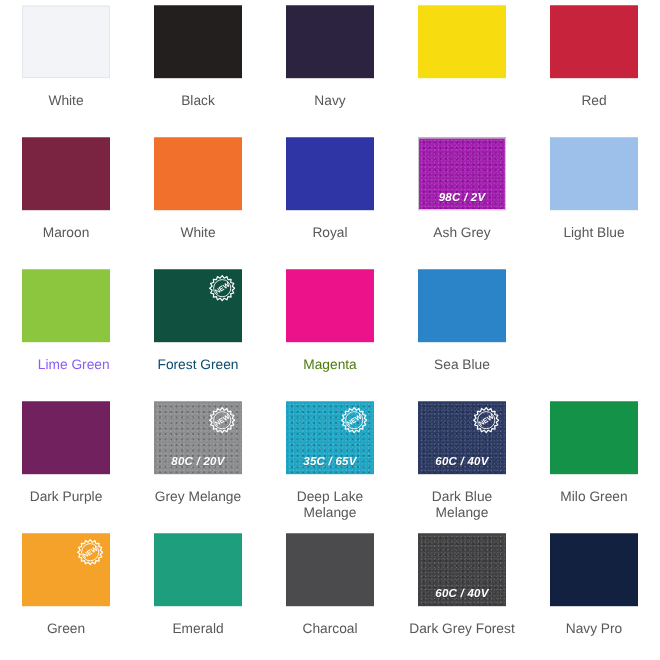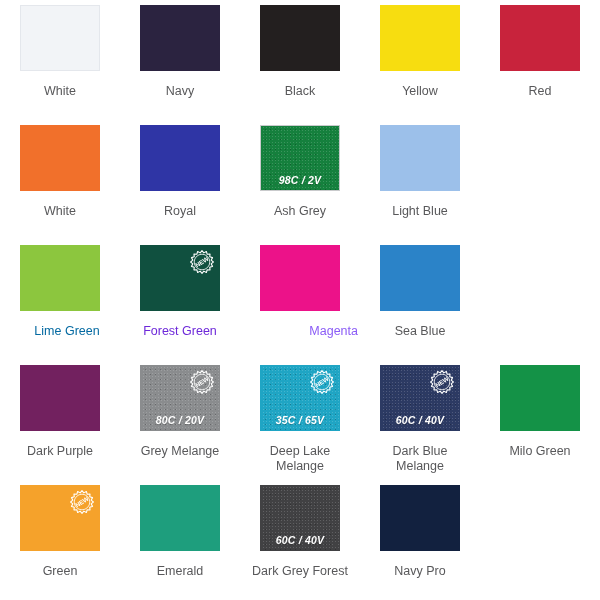--- a/index.html
+++ b/index.html
@@ -115,97 +115,102 @@
 <div id="swatch-grid">
     <div class="swatch-row">
       <div class="swatch-cell">
         <div class="swatch-chip-wrap">
           <div class="swatch-chip" style="background: rgb(242, 244, 247); border: 1px solid rgb(228, 231, 236);"></div>
         </div>
         <div class="swatch-name" style="color: rgb(88, 88, 90);">White</div>
       </div>
       <div class="swatch-cell">
         <div class="swatch-chip-wrap">
+          <div class="swatch-chip" style="background: rgb(35, 31, 31); border: 1px solid rgb(35, 31, 31);"></div>
+        </div>
+        <div class="swatch-name" style="color: rgb(88, 88, 90);">Black</div>
+      </div>
+      <div class="swatch-cell">
+        <div class="swatch-chip-wrap">
           <div class="swatch-chip" style="background: rgb(43, 35, 64); border: 1px solid rgb(43, 35, 64);"></div>
         </div>
         <div class="swatch-name" style="color: rgb(88, 88, 90);">Navy</div>
       </div>
       <div class="swatch-cell">
         <div class="swatch-chip-wrap">
-          <div class="swatch-chip" style="background: rgb(35, 31, 31); border: 1px solid rgb(35, 31, 31);"></div>
-        </div>
-        <div class="swatch-name" style="color: rgb(88, 88, 90);">Black</div>
-      </div>
-      <div class="swatch-cell">
-        <div class="swatch-chip-wrap">
           <div class="swatch-chip" style="background: rgb(247, 221, 16); border: 1px solid rgb(247, 221, 16);"></div>
         </div>
-        <div class="swatch-name" style="color: rgb(88, 88, 90);">Yellow</div>
       </div>
       <div class="swatch-cell">
         <div class="swatch-chip-wrap">
           <div class="swatch-chip" style="background: rgb(200, 35, 60); border: 1px solid rgb(200, 35, 60);"></div>
         </div>
         <div class="swatch-name" style="color: rgb(88, 88, 90);">Red</div>
       </div>
     </div>
     <div class="swatch-row">
       <div class="swatch-cell">
         <div class="swatch-chip-wrap">
+          <div class="swatch-chip" style="background: rgb(123, 36, 66); border: 1px solid rgb(123, 36, 66);"></div>
+        </div>
+        <div class="swatch-name" style="color: rgb(88, 88, 90);">Maroon</div>
+      </div>
+      <div class="swatch-cell">
+        <div class="swatch-chip-wrap">
           <div class="swatch-chip" style="background: rgb(241, 112, 43); border: 1px solid rgb(241, 112, 43);"></div>
         </div>
         <div class="swatch-name" style="color: rgb(88, 88, 90);">White</div>
       </div>
       <div class="swatch-cell">
         <div class="swatch-chip-wrap">
           <div class="swatch-chip" style="background: rgb(47, 53, 165); border: 1px solid rgb(47, 53, 165);"></div>
         </div>
         <div class="swatch-name" style="color: rgb(88, 88, 90);">Royal</div>
       </div>
       <div class="swatch-cell">
         <div class="swatch-chip-wrap">
-          <div class="swatch-chip melange" style="background: #15803d; border: 1px solid rgb(201, 202, 204);">
+          <div class="swatch-chip melange" style="background: #a21caf; border: 1px solid rgb(201, 202, 204);">
             <span class="comp-label">98C / 2V</span>
           </div>
         </div>
         <div class="swatch-name" style="color: rgb(88, 88, 90);">Ash Grey</div>
       </div>
       <div class="swatch-cell">
         <div class="swatch-chip-wrap">
           <div class="swatch-chip" style="background: rgb(156, 192, 234); border: 1px solid rgb(156, 192, 234);"></div>
         </div>
         <div class="swatch-name" style="color: rgb(88, 88, 90);">Light Blue</div>
       </div>
     </div>
     <div class="swatch-row">
       <div class="swatch-cell">
         <div class="swatch-chip-wrap">
           <div class="swatch-chip" style="background: rgb(140, 198, 62); border: 1px solid rgb(140, 198, 62);"></div>
         </div>
-        <div class="swatch-name" style="color: #0369a1; padding-left: 16px;">Lime Green</div>
+        <div class="swatch-name" style="color: #8b5cf6; padding-left: 16px;">Lime Green</div>
       </div>
       <div class="swatch-cell">
         <div class="swatch-chip-wrap">
           <div class="swatch-chip" style="background: rgb(16, 80, 63); border: 1px solid rgb(16, 80, 63);">
             <span class="new-badge">
               <svg viewBox="0 0 24 24" xmlns="http://www.w3.org/2000/svg">
                 <polygon points="12.00,0.60 13.81,2.88 16.36,1.47 17.17,4.27 20.06,3.94 19.73,6.83 22.53,7.64 21.12,10.19 23.40,12.00 21.12,13.81 22.53,16.36 19.73,17.17 20.06,20.06 17.17,19.73 16.36,22.53 13.81,21.12 12.00,23.40 10.19,21.12 7.64,22.53 6.83,19.73 3.94,20.06 4.27,17.17 1.47,16.36 2.88,13.81 0.60,12.00 2.88,10.19 1.47,7.64 4.27,6.83 3.94,3.94 6.83,4.27 7.64,1.47 10.19,2.88" fill="none" stroke="#ffffff" stroke-width="1.1" stroke-linejoin="round"></polygon>
                 <circle cx="12" cy="12" r="7.8" fill="none" stroke="#ffffff" stroke-width="0.8"></circle>
                 <text x="12" y="14.1" transform="rotate(-32 12 12)" text-anchor="middle" font-family="Liberation Sans, sans-serif" font-size="6.2" font-weight="bold" fill="#ffffff">NEW</text>
               </svg>
             </span>
           </div>
         </div>
-        <div class="swatch-name" style="color: #6d28d9;">Forest Green</div>
+        <div class="swatch-name" style="color: #0c4a6e;">Forest Green</div>
       </div>
       <div class="swatch-cell">
         <div class="swatch-chip-wrap">
           <div class="swatch-chip" style="background: rgb(236, 18, 137); border: 1px solid rgb(236, 18, 137);"></div>
         </div>
-        <div class="swatch-name" style="color: #8b5cf6; text-align: right;">Magenta</div>
+        <div class="swatch-name" style="color: #4d7c0f;">Magenta</div>
       </div>
       <div class="swatch-cell">
         <div class="swatch-chip-wrap">
           <div class="swatch-chip" style="background: rgb(43, 131, 200); border: 1px solid rgb(43, 131, 200);"></div>
         </div>
         <div class="swatch-name" style="color: rgb(88, 88, 90);">Sea Blue</div>
       </div>
     </div>
     <div class="swatch-row">
       <div class="swatch-cell">
@@ -284,20 +289,26 @@
         <div class="swatch-name" style="color: rgb(88, 88, 90);">Green</div>
       </div>
       <div class="swatch-cell">
         <div class="swatch-chip-wrap">
           <div class="swatch-chip" style="background: rgb(30, 158, 125); border: 1px solid rgb(30, 158, 125);"></div>
         </div>
         <div class="swatch-name" style="color: rgb(88, 88, 90);">Emerald</div>
       </div>
       <div class="swatch-cell">
         <div class="swatch-chip-wrap">
+          <div class="swatch-chip" style="background: rgb(75, 75, 77); border: 1px solid rgb(75, 75, 77);"></div>
+        </div>
+        <div class="swatch-name" style="color: rgb(88, 88, 90);">Charcoal</div>
+      </div>
+      <div class="swatch-cell">
+        <div class="swatch-chip-wrap">
           <div class="swatch-chip melange" style="background: rgb(65, 65, 67); border: 1px solid rgb(65, 65, 67);">
             <span class="comp-label">60C / 40V</span>
           </div>
         </div>
         <div class="swatch-name" style="color: rgb(88, 88, 90);">Dark Grey Forest</div>
       </div>
       <div class="swatch-cell">
         <div class="swatch-chip-wrap">
           <div class="swatch-chip" style="background: rgb(18, 33, 63); border: 1px solid rgb(18, 33, 63);"></div>
         </div>

